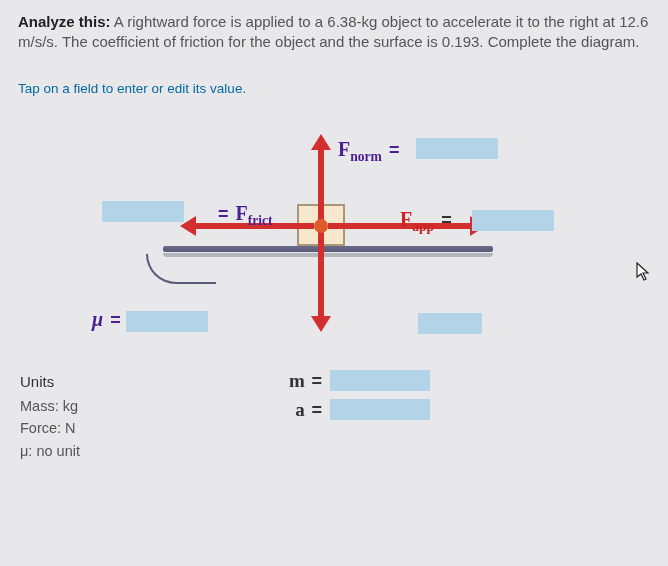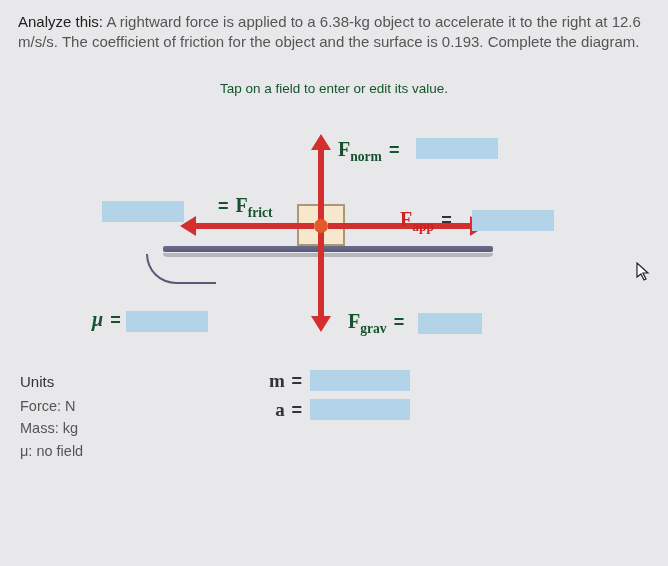--- a/index.html
+++ b/index.html
@@ -5,23 +5,23 @@
   * { box-sizing: border-box; margin: 0; padding: 0; }
   body {
     width: 668px;
     height: 566px;
     background: #e8e8ea;
     font-family: Arial, sans-serif;
     padding: 12px 18px;
     position: relative;
     color: #333;
   }
-  .q-label { font-weight: normal; color: #222; }
+  .q-label { font-weight: bold; color: #222; }
   .question { font-size: 15px; line-height: 1.35; color: #555; margin-bottom: 28px; }
-  .hint { text-align: center; font-size: 13.5px; color: #14532d; margin-bottom: 10px; }
+  .hint { font-size: 13.5px; color: #0369a1; margin-bottom: 10px; }
   .diagram-area {
     position: relative;
     width: 100%;
     height: 260px;
   }
   
   .ground {
     position: absolute;
     left: 145px; top: 140px;
     width: 330px; height: 6px;
@@ -72,54 +72,54 @@
     width: 70px; height: 30px;
     border: 2px solid #5a5a78;
     border-top: none; border-right: none;
     border-radius: 0 0 0 40px;
     background: transparent;
   }
   
   .flabel {
     position: absolute;
     font-family: "Times New Roman", serif;
-    font-size: 20px; font-weight: bold; color: #14532d;
+    font-size: 20px; font-weight: bold; color: #4c1d95;
     white-space: nowrap;
   }
   .flabel sub { font-size: 0.68em; font-weight: bold; }
   .eq { font-family: Arial, sans-serif; font-weight: bold; font-size: 18px; padding: 0 2px;}
   .red { color: #c22; }
   .field {
     display: inline-block;
     background: #b3d4e8;
     height: 21px;
     vertical-align: middle;
     border: none;
   }
   .f-60 { width: 64px; }
   .f-74 { width: 82px; }
   .f-100 { width: 100px; }
   .lbl-fnorm { left: 320px; top: 32px; }
-  .lbl-ffrict { left: 198px; top: 88px; }
+  .lbl-ffrict { left: 198px; top: 96px; }
   .lbl-fapp { left: 382px; top: 102px; }
   .lbl-fgrav { left: 330px; top: 204px; }
   .lbl-mu { left: 74px; top: 202px; }
   .field-fnorm { position:absolute; left: 398px; top: 32px; }
   .field-ffrict-left { position:absolute; left: 84px; top: 95px; }
   .field-fapp { position:absolute; left: 454px; top: 104px; }
   .field-fgrav { position:absolute; left: 400px; top: 207px; }
   .field-mu { position:absolute; left: 108px; top: 205px; }
   
   .cursor-icon { position: absolute; right: 16px; top: 262px; font-size: 18px; color: #222; }
   
   .bottom {
     display: flex;
     align-items: flex-start;
     margin-top: 4px;
-    gap: 36px;
+    gap: 56px;
   }
   .units-block { font-size: 14.5px; color: #555; line-height: 1.55; padding-left: 2px; flex: 0 0 140px;}
   .units-title { color: #333; font-size: 15px; margin-bottom: 2px;}
   .calc-block {
     flex: 1;
     font-family: "Times New Roman", serif;
     font-size: 19px;
     color: #333;
   }
   .calc-row { display: flex; align-items: center; justify-content: flex-start; margin-bottom: 7px; }
@@ -162,45 +162,41 @@
     <span class="eq">=</span>
     <span>F</span><sub>frict</sub>
   </div>
 
   <div class="flabel lbl-fapp red">
     <span>F</span><sub>app</sub>
     <span class="eq" style="color:#333">=</span>
   </div>
   <span class="field f-74 field-fapp"></span>
 
-  <div class="flabel lbl-fgrav">
-    <span>F</span><sub>grav</sub>
-    <span class="eq">=</span>
-  </div>
   <span class="field f-60 field-fgrav"></span>
 
   <div class="flabel lbl-mu">
     <i style="font-style:italic">μ</i>
     <span class="eq">=</span>
   </div>
   <span class="field f-74 field-mu"></span>
 </div>
 
 <span class="cursor-icon">
   <svg width="16" height="20" viewBox="0 0 16 20">
       <path d="M1 1 L1 15 L5 12 L8 18 L10 17 L7 11 L12 11 Z" fill="#fff" stroke="#222" stroke-width="1.2"></path>
     </svg>
 </span>
 
 <div class="bottom">
   <div class="units-block">
     <div class="units-title">Units</div>
+    <div>Mass: kg</div>
     <div>Force: N</div>
-    <div>Mass: kg</div>
-    <div>μ: no field</div>
+    <div>μ: no unit</div>
   </div>
   <div class="calc-block">
     <div class="calc-row">
       <div class="calc-label"><span>m</span> <span class="eq">=</span></div>
       <span class="field f-100"></span>
     </div>
     <div class="calc-row">
       <div class="calc-label"><span>a</span> <span class="eq">=</span></div>
       <span class="field f-100"></span>
     </div>

